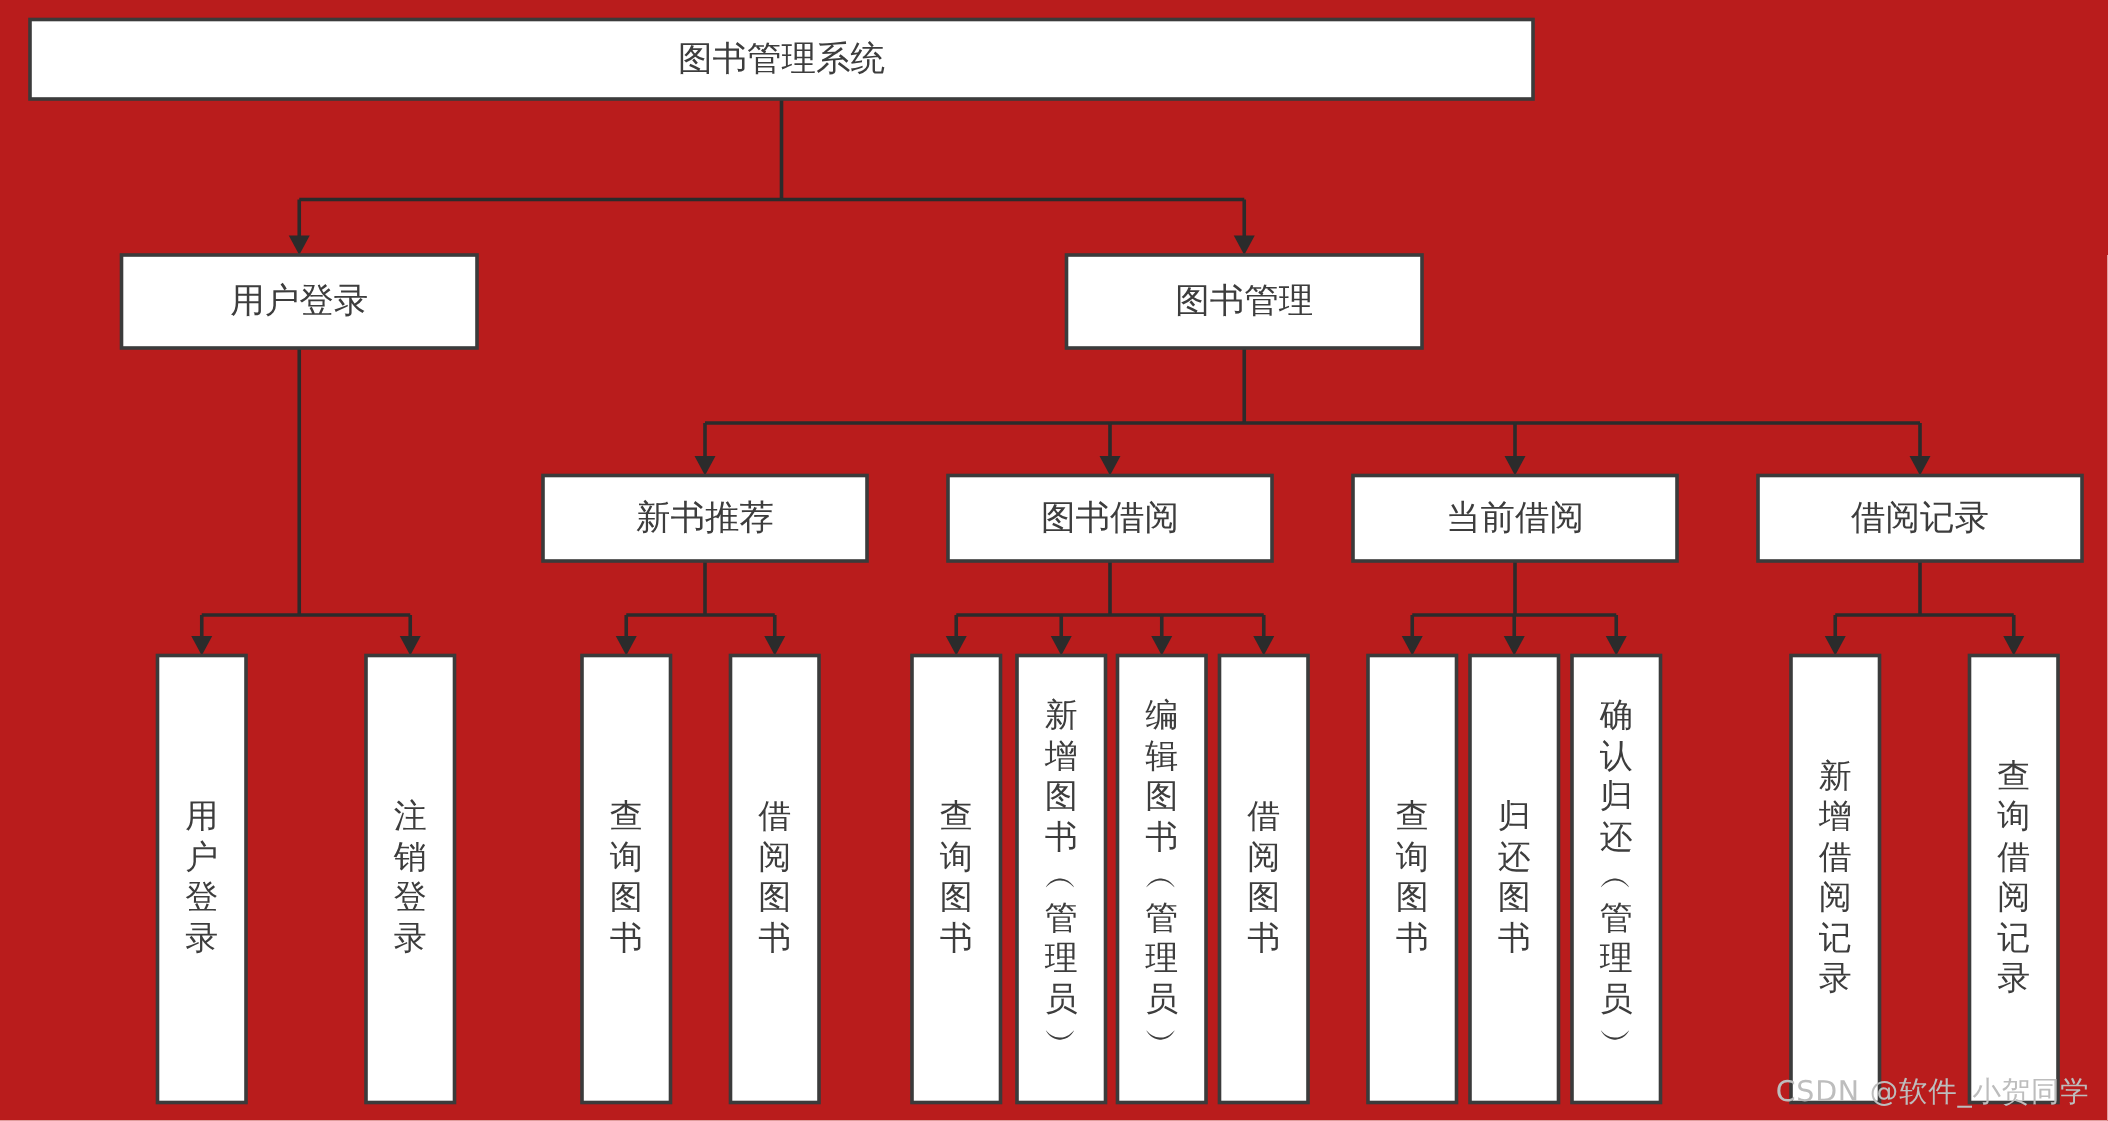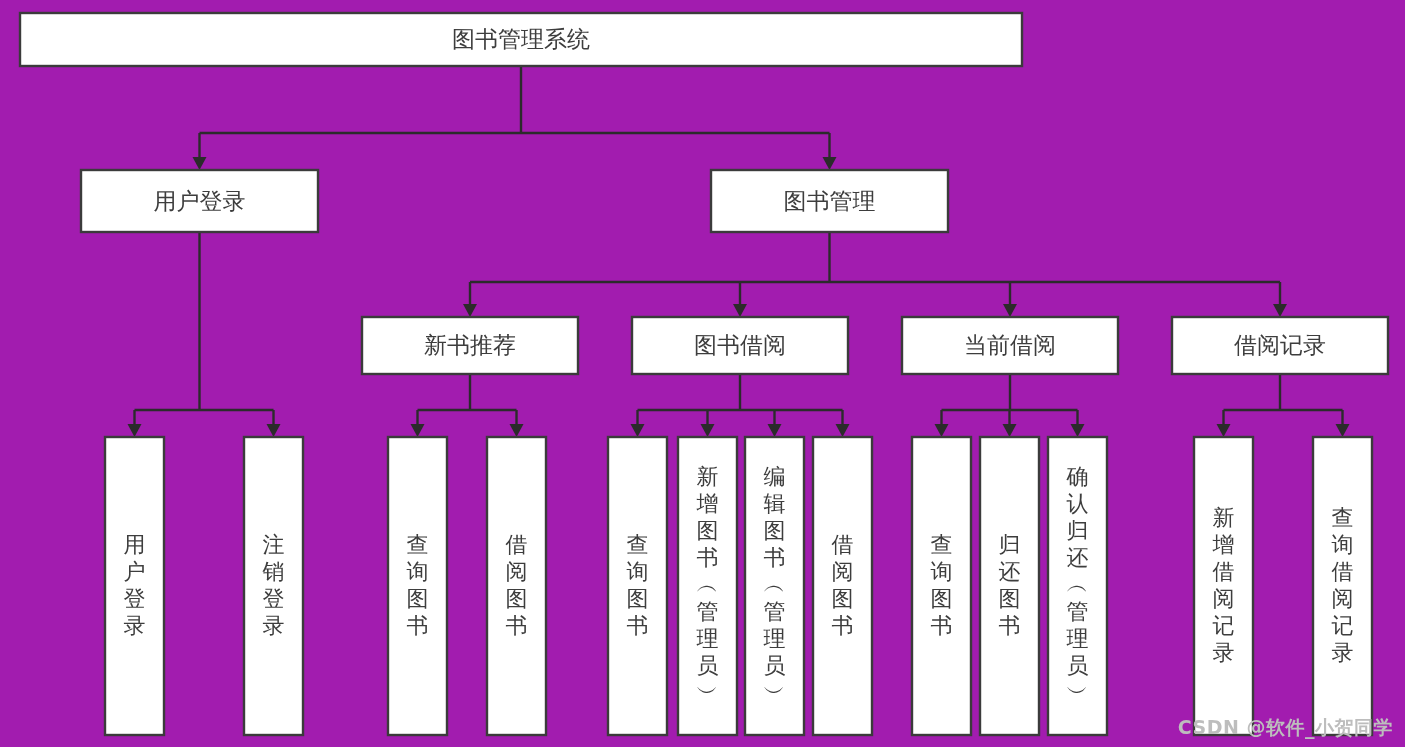--- a/index.html
+++ b/index.html
@@ -8,21 +8,21 @@
     padding: 0;
     background: #ffffff;
   }
   body {
     font-family: "DejaVu Sans", "Liberation Sans", sans-serif;
   }
   #diagram-root {
     position: relative;
     width: 1405px;
     height: 747px;
-    background: #a21caf;
+    background: #b91c1c;
     overflow: hidden;
   }
   svg.diagram-canvas {
     position: absolute;
     left: 0;
     top: 0;
     width: 1405px;
     height: 747px;
     display: block;
   }
@@ -56,21 +56,20 @@
   .watermark-text {
     position: absolute;
     right: 12px;
     bottom: 6px;
     font-family: "DejaVu Sans", "Liberation Sans", sans-serif;
     font-size: 19px;
     color: #bdbdbd;
     letter-spacing: 0.5px;
     white-space: nowrap;
     user-select: none;
-    font-weight: bold;
   }
 </style>
 </head>
 <body>
 
 <div id="diagram-root">
   <svg class="diagram-canvas" viewBox="0 0 1405 747">
     <g id="connector-layer">
         <path class="connector" d="M 521 66 L 521 133"></path>
         <path class="connector" d="M 199.5 133 L 829.5 133"></path>

